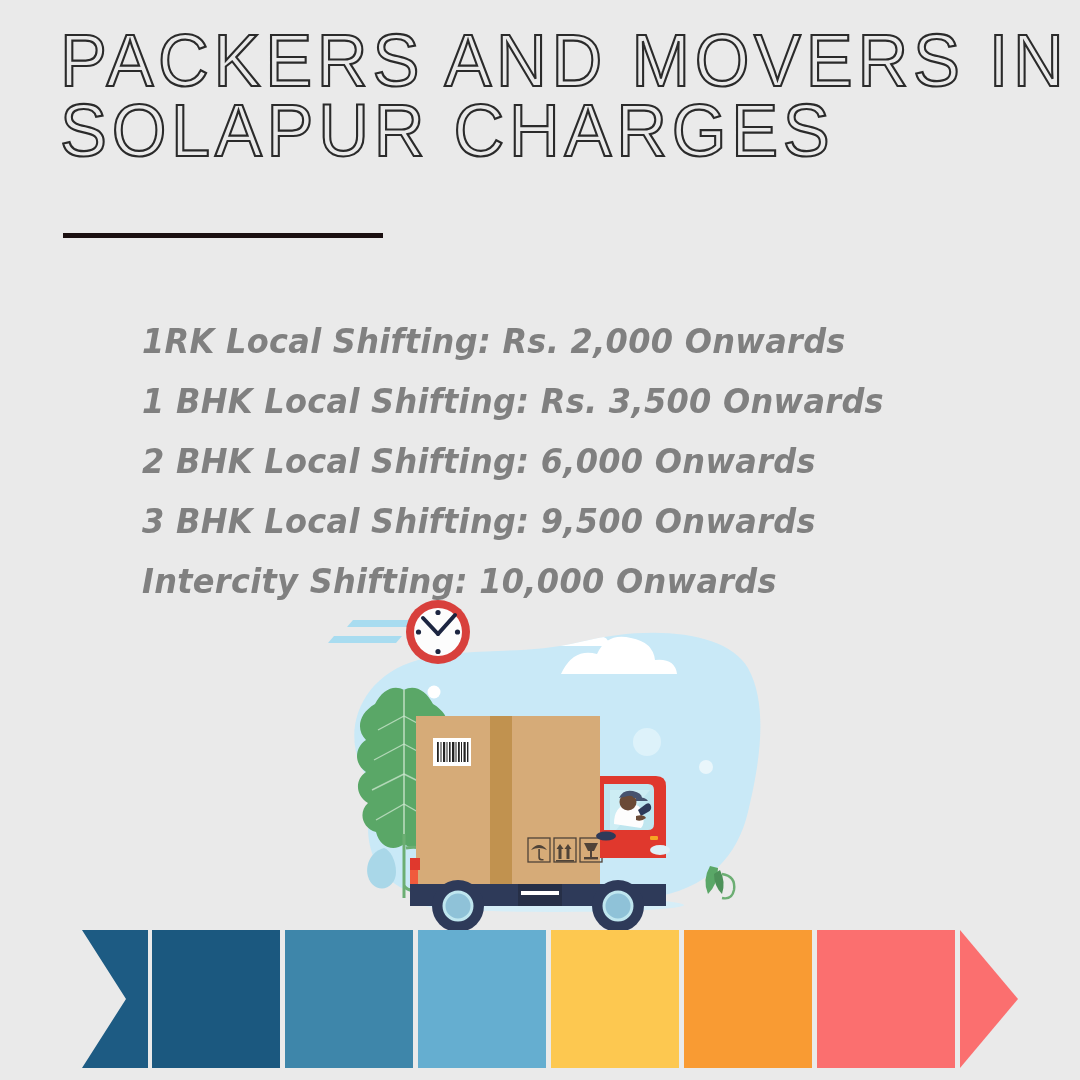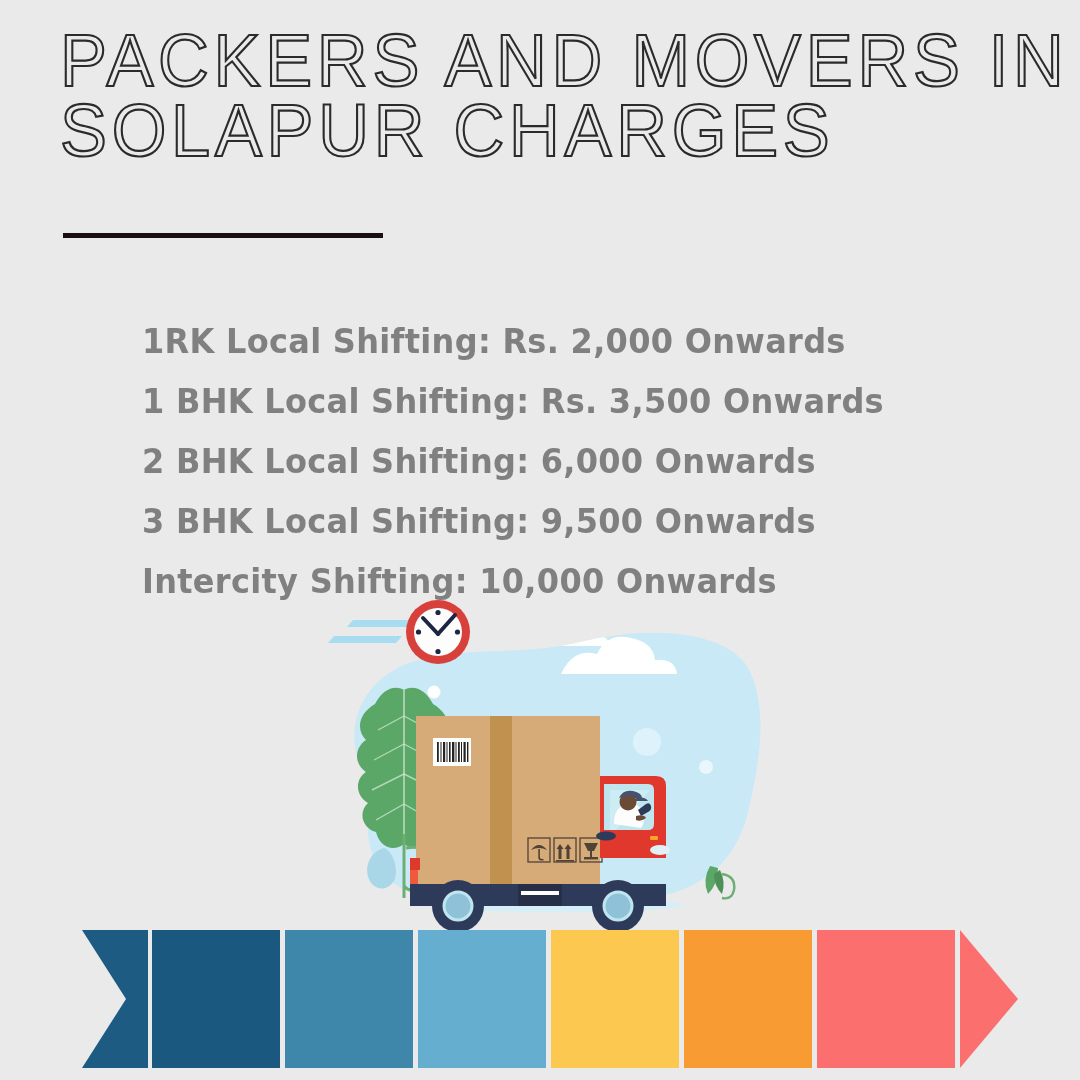--- a/index.html
+++ b/index.html
@@ -37,21 +37,21 @@
   }
   #title-rule{
     position:absolute;
     left:63px;top:233px;
     width:320px;height:5px;
     background:#1a0f10;
   }
 
   
   #price-list{
-    position:absolute;left:142px;top:312px;width:860px;
+    position:absolute;left:142px;top:312px;width:860px;font-style:italic;
   }
   .price-row{
     font-family:"DejaVu Sans","Liberation Sans",sans-serif;
     font-size:33px;
     font-weight:bold;
     letter-spacing:0.3px;
     color:#808080;
     line-height:60px;
     white-space:nowrap;
     transform:scaleX(0.97);

